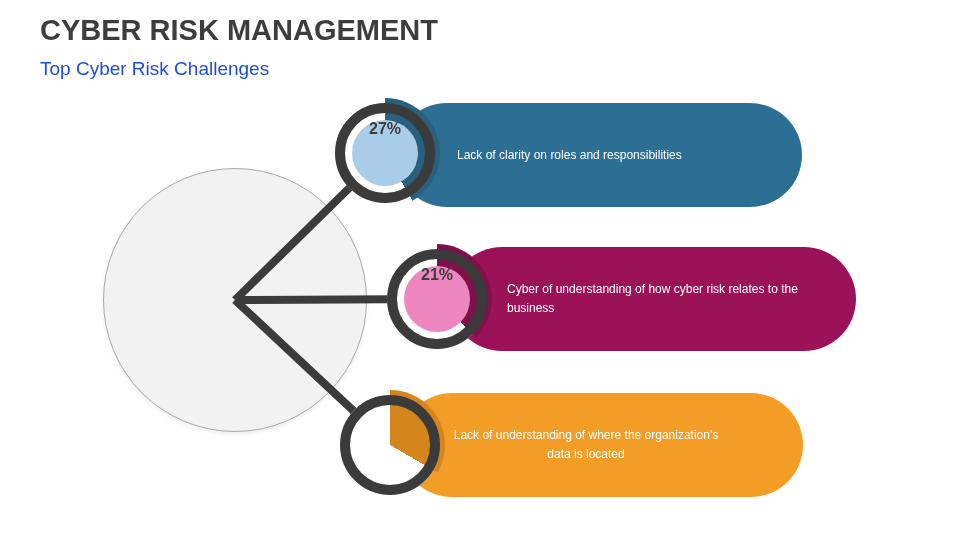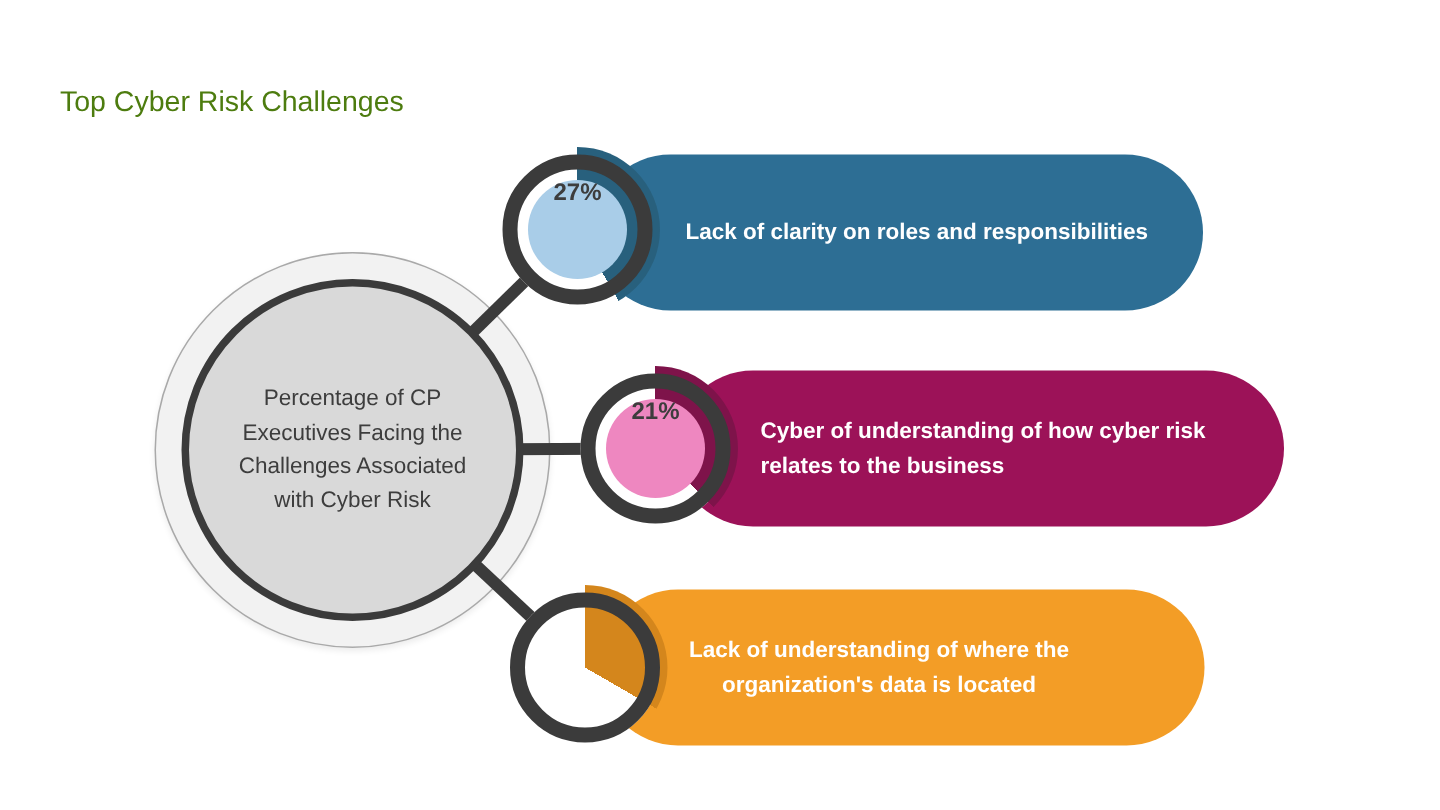--- a/index.html
+++ b/index.html
@@ -8,21 +8,21 @@
     background:#ffffff;font-family:"Liberation Sans",sans-serif;
     --ink:#3b3b3b;
   }
   
   .title{
     position:absolute;left:40px;top:14px;margin:0;
     font-size:29px;font-weight:bold;color:#3d3d3d;letter-spacing:0px;
   }
   .subtitle{
     position:absolute;left:40px;top:58px;margin:0;
-    font-size:19px;font-weight:normal;color:#4d7c0f;
+    font-size:19px;font-weight:normal;color:#1d4ed8;
   }
   
   .outer-circle{
     position:absolute;left:103px;top:168px;width:264px;height:264px;
     border-radius:50%;background:var(--center-outer,#f2f2f2);
     border:1px solid #a9a9a9;box-sizing:border-box;z-index:1;
     box-shadow:0 2px 4px rgba(0,0,0,0.08);
   }
   .connectors{position:absolute;left:0;top:0;z-index:2;}
   .center-circle{
@@ -35,21 +35,21 @@
     width:180px;text-align:center;font-size:15px;line-height:1.5;
     color:#3d3d3d;
   }
   
   .bar{
     position:absolute;height:104px;border-radius:52px;z-index:4;
     background:var(--bar);display:flex;align-items:center;
     box-sizing:border-box;
   }
   .bar-label{
-    color:#ffffff;font-size:15px;font-weight:bold;line-height:1.55;
+    color:#ffffff;font-size:12px;font-weight:normal;line-height:1.55;
   }
   .challenge-0 .bar{left:395px;top:103px;width:407px;padding-left:62px;}
   .challenge-0 .bar-label{max-width:345px;}
   .challenge-1 .bar{left:450px;top:247px;width:406px;padding-left:57px;}
   .challenge-1 .bar-label{max-width:310px;}
   .challenge-2 .bar{left:400px;top:393px;width:403px;padding-left:50px;text-align:center;}
   .challenge-2 .bar-label{max-width:272px;}
   
   .donut{position:absolute;width:112px;height:112px;z-index:5;}
   .challenge-0 .donut{left:329px;top:97px;}
@@ -73,33 +73,31 @@
     border-radius:50%;background:var(--fill);
     display:flex;align-items:flex-start;justify-content:center;
   }
   .pct{font-size:16px;font-weight:bold;color:#3d3d3d;}
 </style>
 </head>
 <body>
 
 <div id="stage" style="--ink: #3b3b3b; --center-fill: #d9d9d9; --center-outer: #f2f2f2;">
 
+  <h1 class="title">CYBER RISK MANAGEMENT</h1>
   <h2 class="subtitle">Top Cyber Risk Challenges</h2>
 
   <div class="outer-circle"></div>
 
   <svg class="connectors" width="960" height="540">
     <line x1="235" y1="300" x2="385" y2="153" stroke="#3b3b3b" stroke-width="8"></line>
     <line x1="235" y1="300" x2="437" y2="299" stroke="#3b3b3b" stroke-width="8"></line>
     <line x1="235" y1="300" x2="390" y2="445" stroke="#3b3b3b" stroke-width="8"></line>
   </svg>
 
-  <div class="center-circle">
-    <div class="center-label">Percentage of CP Executives Facing the Challenges Associated with Cyber Risk</div>
-  </div>
 
   <div class="challenge challenge-0" style="--bar: #2d6e94; --fill: #a9cde8; --arc: #28607d; --deg: 150deg;">
     <div class="bar">
       <div class="bar-label">Lack of clarity on roles and responsibilities</div>
     </div>
     <div class="donut">
       <div class="disc"></div>
       <div class="pie"></div>
       <div class="ringb"></div>
       <div class="mini">

